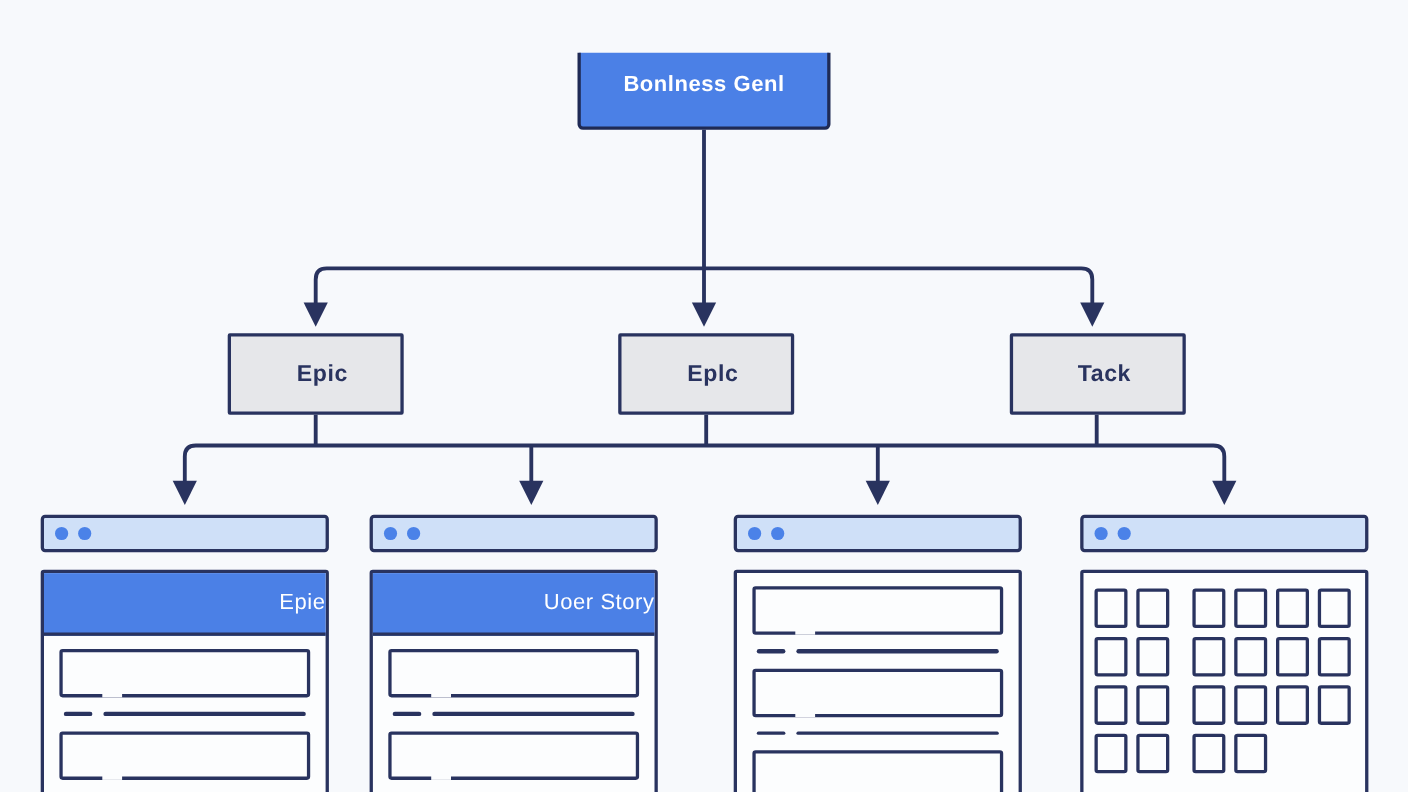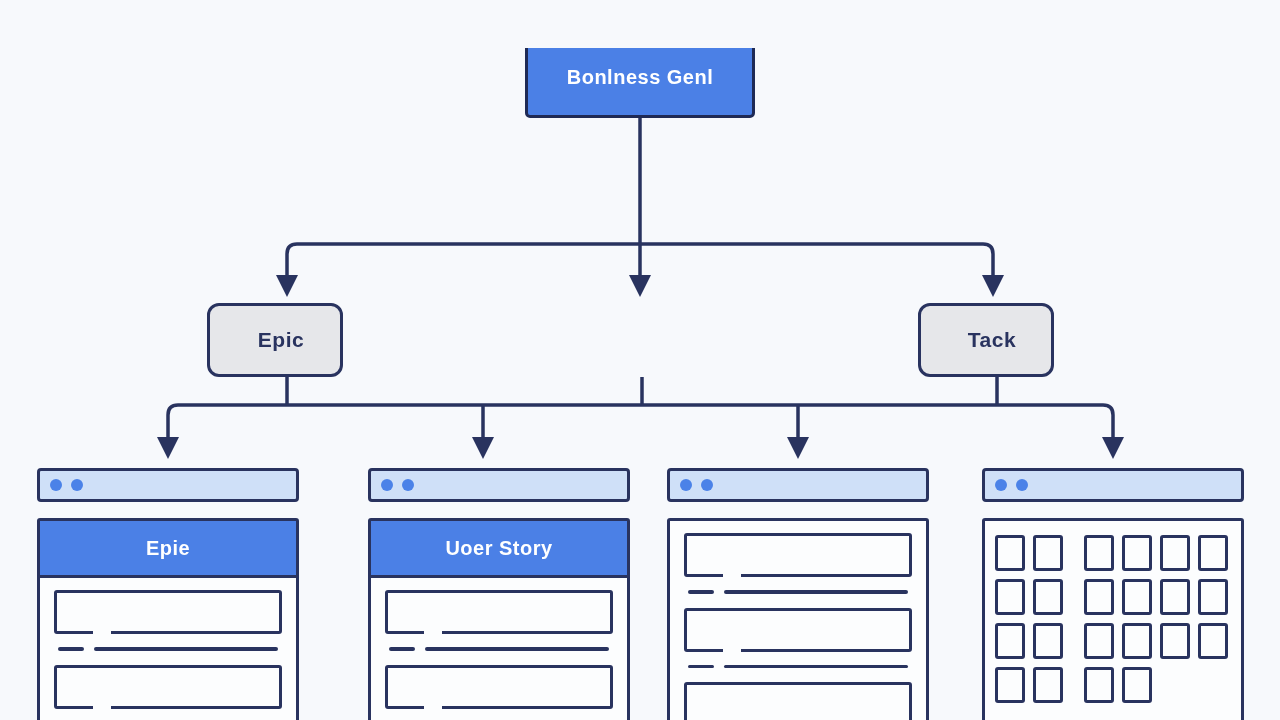--- a/index.html
+++ b/index.html
@@ -12,35 +12,35 @@
   .stage{position:relative;width:1280px;height:720px;overflow:hidden;background:var(--bg);margin-top:48px;}
   .connectors{position:absolute;left:0;top:0;width:1280px;height:720px;}
   .connectors path{stroke:var(--navy);stroke-width:3.5;fill:none;}
   .connectors polygon{fill:var(--navy);}
 
   .node{position:absolute;display:flex;align-items:center;justify-content:center;
         box-sizing:border-box;border:3px solid #1f2a55;border-radius:5px;
         font-weight:bold;letter-spacing:.5px;}
   .goal-box{left:525px;top:-12px;width:230px;height:82px;background:var(--blue);
             color:var(--white);font-size:20px;}
-  .lvl2{top:255px;width:136px;height:74px;background:var(--gray-box);
-        color:var(--navy);font-size:21px;border-color:var(--navy);border-radius:12px;padding-left:12px;}
+  .lvl2{top:255px;width:160px;height:74px;background:var(--gray-box);
+        color:var(--navy);font-size:21px;border-color:var(--navy);border-radius:2px;padding-left:12px;}
   .lvl2-0{left:207px;} .lvl2-1{left:562px;} .lvl2-2{left:918px;}
 
   .card{position:absolute;width:262px;top:420px;}
-  .card-0{left:37px;} .card-1{left:368px;} .card-2{left:667px;} .card-3{left:982px;}
+  .card-0{left:37px;} .card-1{left:336px;} .card-2{left:667px;} .card-3{left:982px;}
   .titlebar{position:relative;box-sizing:border-box;height:34px;background:var(--light-blue-bar);
             border:3px solid var(--navy);border-radius:4px;display:flex;align-items:center;
             padding-left:10px;}
   .dot{width:12px;height:12px;border-radius:50%;background:var(--dot-blue);margin-right:9px;}
   .panel{position:absolute;left:0;top:50px;width:262px;height:312px;box-sizing:border-box;
          border:3px solid var(--navy);border-radius:3px;background:var(--card-body);}
   .panel-header{box-sizing:border-box;height:57px;background:var(--blue);
                 border-bottom:3px solid var(--navy);display:flex;align-items:center;
-                justify-content:center;color:var(--white);font-weight:bold;font-size:20px;
+                justify-content:flex-end;color:var(--white);font-weight:normal;font-size:20px;
                 letter-spacing:.5px;}
   .panel-body{box-sizing:border-box;height:252px;padding:12px 14px;overflow:hidden;}
 
   .item-rect{position:relative;box-sizing:border-box;height:44px;margin-bottom:13px;
              border:3px solid var(--navy);border-radius:3px;background:var(--card-body);}
   .item-rect::after{content:"";position:absolute;left:36px;bottom:-3px;width:18px;height:4px;
                     background:var(--card-body);}
   .dash-row{display:flex;align-items:center;margin:0 2px 14px 4px;}
   .dash-short{width:26px;height:3.5px;background:var(--navy);border-radius:2px;}
   .dash-long{width:184px;height:3.5px;background:var(--navy);border-radius:2px;margin-left:10px;}
@@ -74,20 +74,23 @@
     <polygon points="1102,389 1124,389 1113,411"></polygon>
   </svg>
 
   <div class="node goal-box">
     <span>Bonlness Genl</span>
   </div>
 
   <div class="node lvl2 lvl2-0">
     <span>Epic</span>
   </div>
+  <div class="node lvl2 lvl2-1">
+    <span>Eplc</span>
+  </div>
   <div class="node lvl2 lvl2-2">
     <span>Tack</span>
   </div>
 
   <div class="card card-0">
     <div class="titlebar">
       <span class="dot"></span>
       <span class="dot"></span>
     </div>
     <div class="panel">

